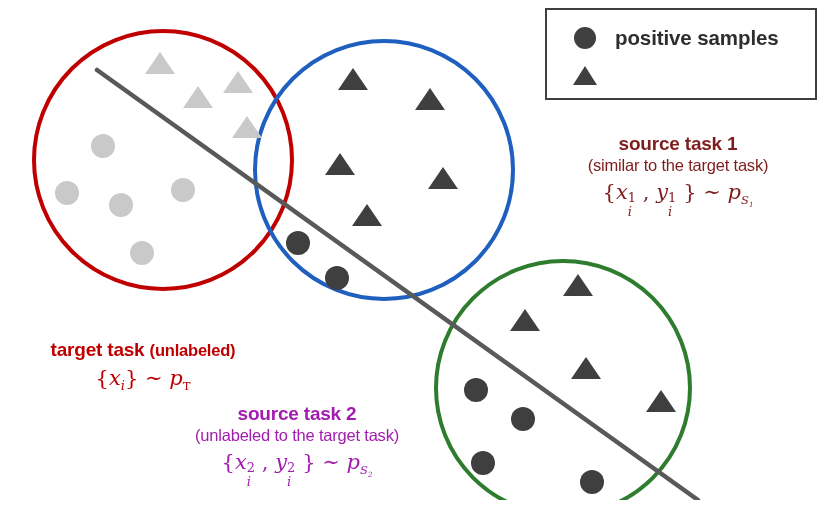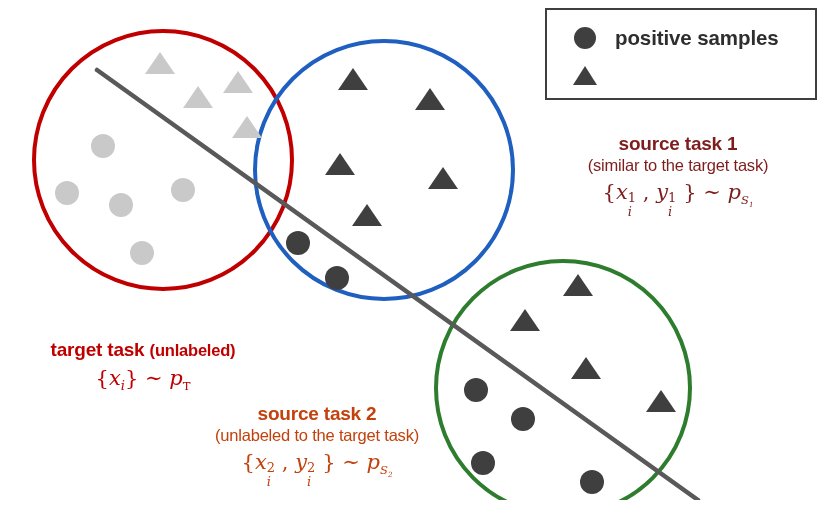--- a/index.html
+++ b/index.html
@@ -129,24 +129,24 @@
     font-size: 16.5px;
     font-weight: bold;
   }
   #annot-source1 {
     left: 533px;
     top: 133px;
     width: 290px;
     color: #7f1d1d;
   }
   #annot-source2 {
-    left: 162px;
+    left: 142px;
     top: 403px;
     width: 310px;
-    color: #c2410c;
+    color: #a21caf;
   }
 </style>
 </head>
 <body>
 
 <div id="canvas">
 
   <svg class="svg-layer" viewBox="0 0 832 523" xmlns="http://www.w3.org/2000/svg">
     <g id="regions-group">
         <circle cx="163" cy="160" r="129" fill="none" stroke="#c00000" stroke-width="4"></circle>

